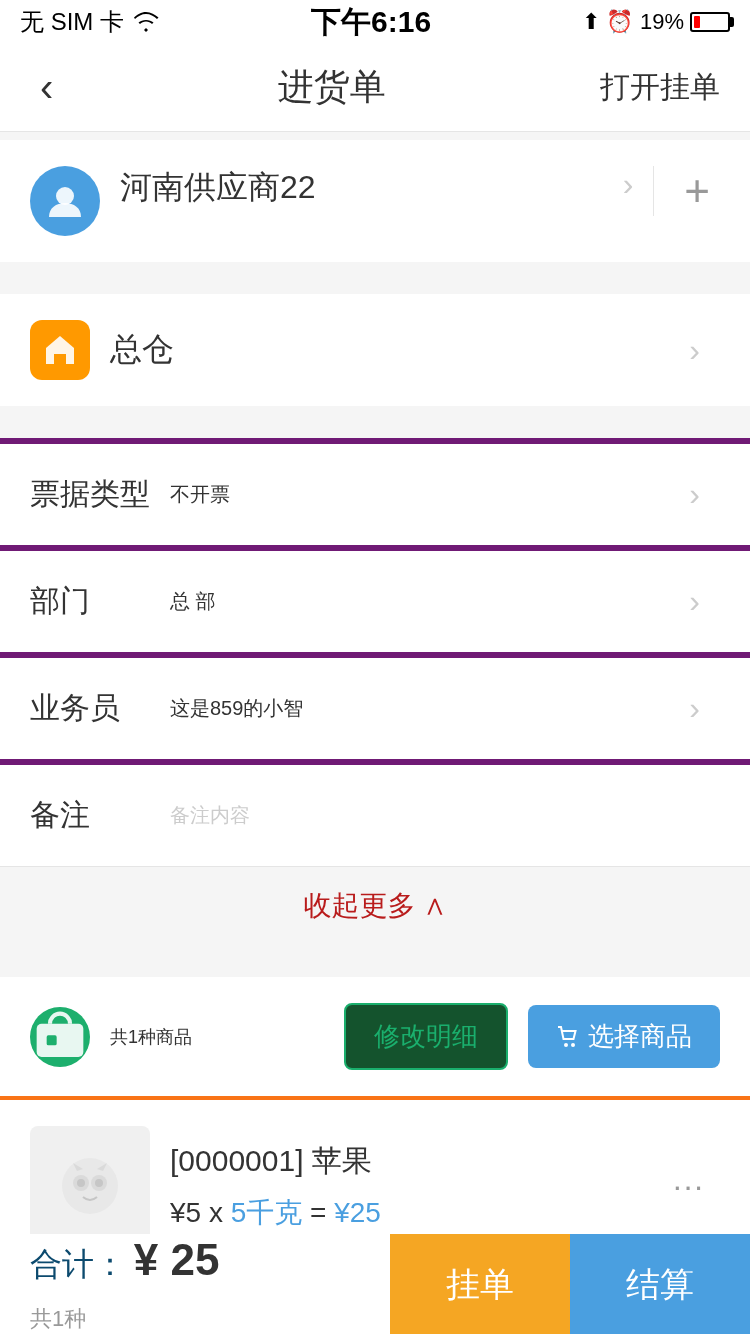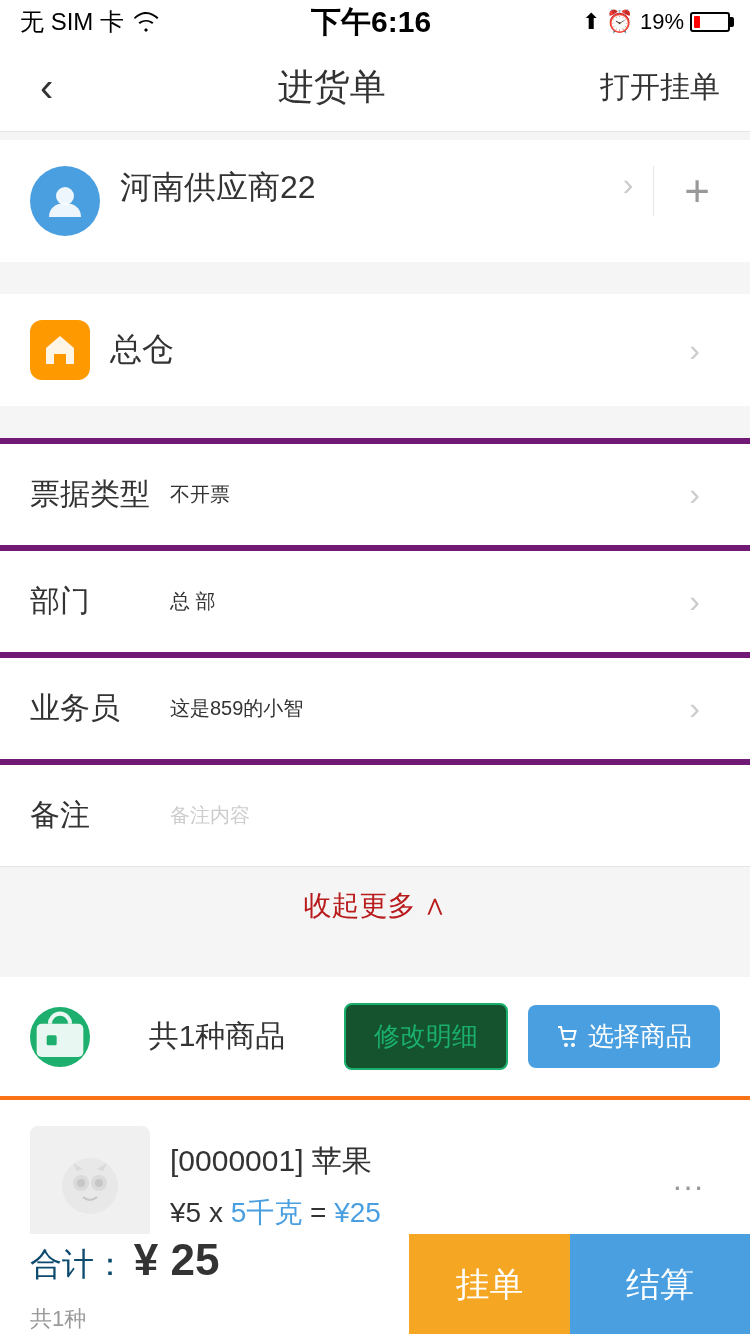--- a/index.html
+++ b/index.html
@@ -203,23 +203,22 @@
     }
     .product-icon {
       width: 60px; height: 60px;
       border-radius: 50%;
       background: #1daf6d;
       display: flex; align-items: center; justify-content: center;
       flex-shrink: 0;
     }
     .product-count {
       flex: 1;
-      font-size: 30px;
-      color: #333;
-      text-align: center;
+      font-size: 18px;
+      color: #333;
     }
     .btn-outline {
       border: 2px solid #1aaf6d;
       color: #1aaf6d;
       background: #14532d;
       padding: 14px 28px;
       border-radius: 8px;
       font-size: 26px;
       cursor: pointer;
     }
@@ -276,21 +275,21 @@
       background: #fff;
     }
     .total-section {
       flex: 1;
       padding: 0 30px;
     }
     .total-label { font-size: 32px; color: #0c4a6e; }
     .total-amount { font-size: 44px; font-weight: 600; color: #333; display: inline; }
     .total-count { font-size: 22px; color: #999; margin-top: 17px; }
     .btn-pending {
-      width: 161px;
+      width: 180px;
       height: 100px;
       background: #f5a623;
       color: #fff;
       font-size: 34px;
       text-align: center;
       line-height: 100px;
       cursor: pointer;
     }
     .btn-checkout {
       width: 180px;

